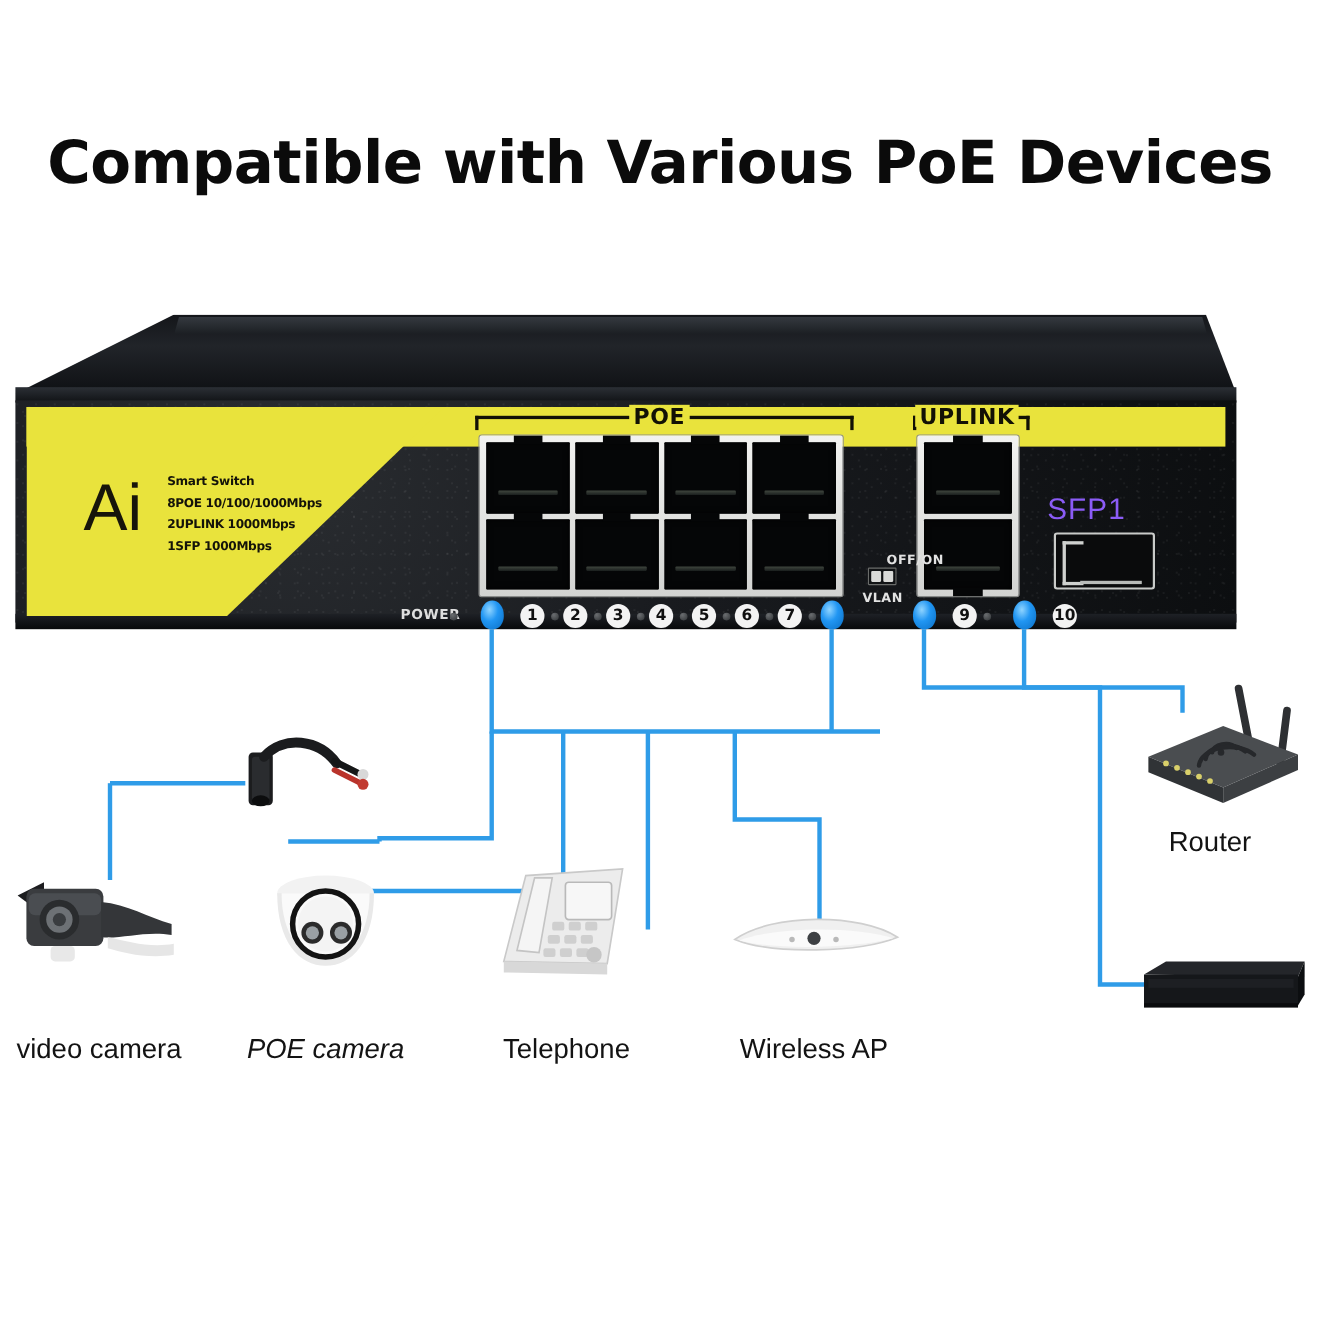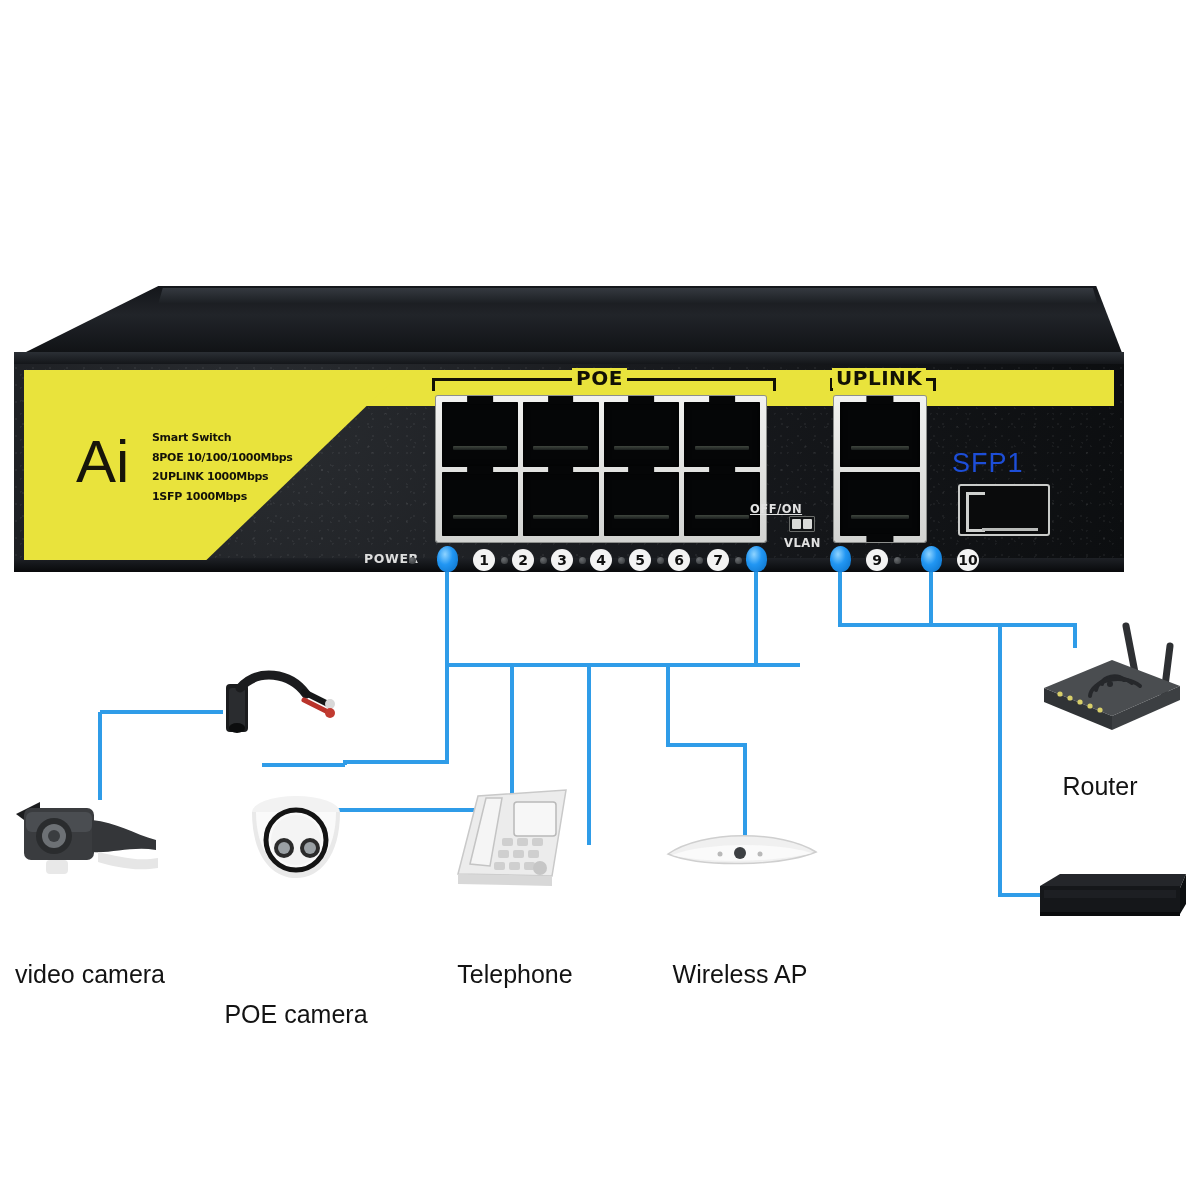--- a/index.html
+++ b/index.html
@@ -133,21 +133,21 @@
   .rj45:after{ 
     content:"";position:absolute;left:14%;right:14%;bottom:26%;height:4px;
     background:linear-gradient(#6f7a6b,#2c3330);opacity:.55;border-radius:1px;
   }
   .uplink-block .rj45:before{top:auto;bottom:-6px;}
   .uplink-block .rj45:nth-child(1):before{top:-6px;bottom:auto;}
 
   
   .sfp-label{
     position:absolute;left:952px;top:448px;
-    color:#1d4ed8;font-size:27px;font-weight:400;
+    color:#8b5cf6;font-size:27px;font-weight:400;
     font-family:"Liberation Sans",sans-serif;letter-spacing:1px;
   }
   .sfp-slot{
     position:absolute;left:958px;top:484px;width:88px;height:48px;
     border:2px solid #c9cbc9;border-radius:3px;
     background:#0a0b0c;
   }
   .sfp-slot:before{
     content:"";position:absolute;left:6px;top:6px;width:16px;height:34px;
     border-left:3px solid #cfd1cf;border-top:3px solid #cfd1cf;border-bottom:3px solid #cfd1cf;
@@ -195,28 +195,28 @@
   
   #wires{position:absolute;left:0;top:0;width:1200px;height:1200px;}
 
   
   .dev{position:absolute;}
   .dev-label{
     position:absolute;text-align:center;
     font-size:25px;color:#131313;
     font-family:"Liberation Sans",sans-serif;
     white-space:nowrap;
-    margin-top:20px;
   }
 </style>
 </head>
 <body>
 
 <div id="stage">
 
+  <div id="title">Compatible with Various PoE Devices</div>
 
   <div id="switch">
     <div class="chassis-top"></div>
     <div class="chassis-top-hi"></div>
     <div class="chassis-lip"></div>
     <div class="chassis-face"></div>
     <div class="chassis-bottom"></div>
     <div class="yellow-strip"></div>
     <div class="yellow-panel"></div>
   </div>
@@ -247,21 +247,21 @@
   </div>
 
   <div class="uplink-block">
     <div class="rj45"></div>
     <div class="rj45"></div>
   </div>
 
   <div class="sfp-label">SFP1</div>
   <div class="sfp-slot"></div>
 
-  <div class="dip-text" style="left:750px;top:502px;text-decoration:underline;">OFF/ON</div>
+  <div class="dip-text" style="left:806px;top:502px;">OFF/ON</div>
   <div class="dip-switch">
       <i></i>
       <i></i>
     </div>
   <div class="dip-text" style="left:784px;top:536px;">VLAN</div>
 
   <div class="power-text">POWER</div>
   <div class="small-led" style="left:409px;"></div>
 
   <div class="blue-led" style="left:437px;"></div>
@@ -340,21 +340,21 @@
     <ellipse cx="60" cy="26" rx="44" ry="16" fill="#f2f2f2"></ellipse>
     <path d="M16,26 C16,70 36,92 60,92 C84,92 104,70 104,26 Z" fill="#e9e9e9"></path>
     <path d="M20,26 C20,64 38,86 60,86 C82,86 100,64 100,26 Z" fill="#fafafa"></path>
     <circle cx="60" cy="54" r="30" fill="none" stroke="#141414" stroke-width="5"></circle>
     <circle cx="60" cy="54" r="25" fill="#f4f4f4"></circle>
     <circle cx="48" cy="62" r="10" fill="#2b2b2b"></circle>
     <circle cx="48" cy="62" r="6" fill="#9aa0a4"></circle>
     <circle cx="74" cy="62" r="10" fill="#2b2b2b"></circle>
     <circle cx="74" cy="62" r="6" fill="#9aa0a4"></circle>
   </svg>
-  <div class="dev-label" style="left:196px;top:980px;width:200px;">POE camera</div>
+  <div class="dev-label" style="left:196px;top:940px;width:200px;font-style:italic;">POE camera</div>
 
   <svg class="dev" style="left:440px;top:780px;width:140px;height:120px;" viewBox="0 0 140 120">
     <path d="M18,94 L38,16 L126,10 L112,96 Z" fill="#ececec" stroke="#c9c9c9" stroke-width="1.5"></path>
     <path d="M18,94 L112,96 L112,106 L18,104 Z" fill="#d8d8d8"></path>
     <rect x="74" y="22" width="42" height="34" rx="3" fill="#f7f7f7" stroke="#b9b9b9" stroke-width="1.5"></rect>
     <path d="M30,84 L46,18 L62,18 L50,86 Z" fill="#f5f5f5" stroke="#c4c4c4" stroke-width="1.5"></path>
     <g fill="#cfcfcf">
       <rect x="62" y="58" width="11" height="8" rx="2"></rect>
       <rect x="77" y="58" width="11" height="8" rx="2"></rect>
       <rect x="92" y="58" width="11" height="8" rx="2"></rect>

